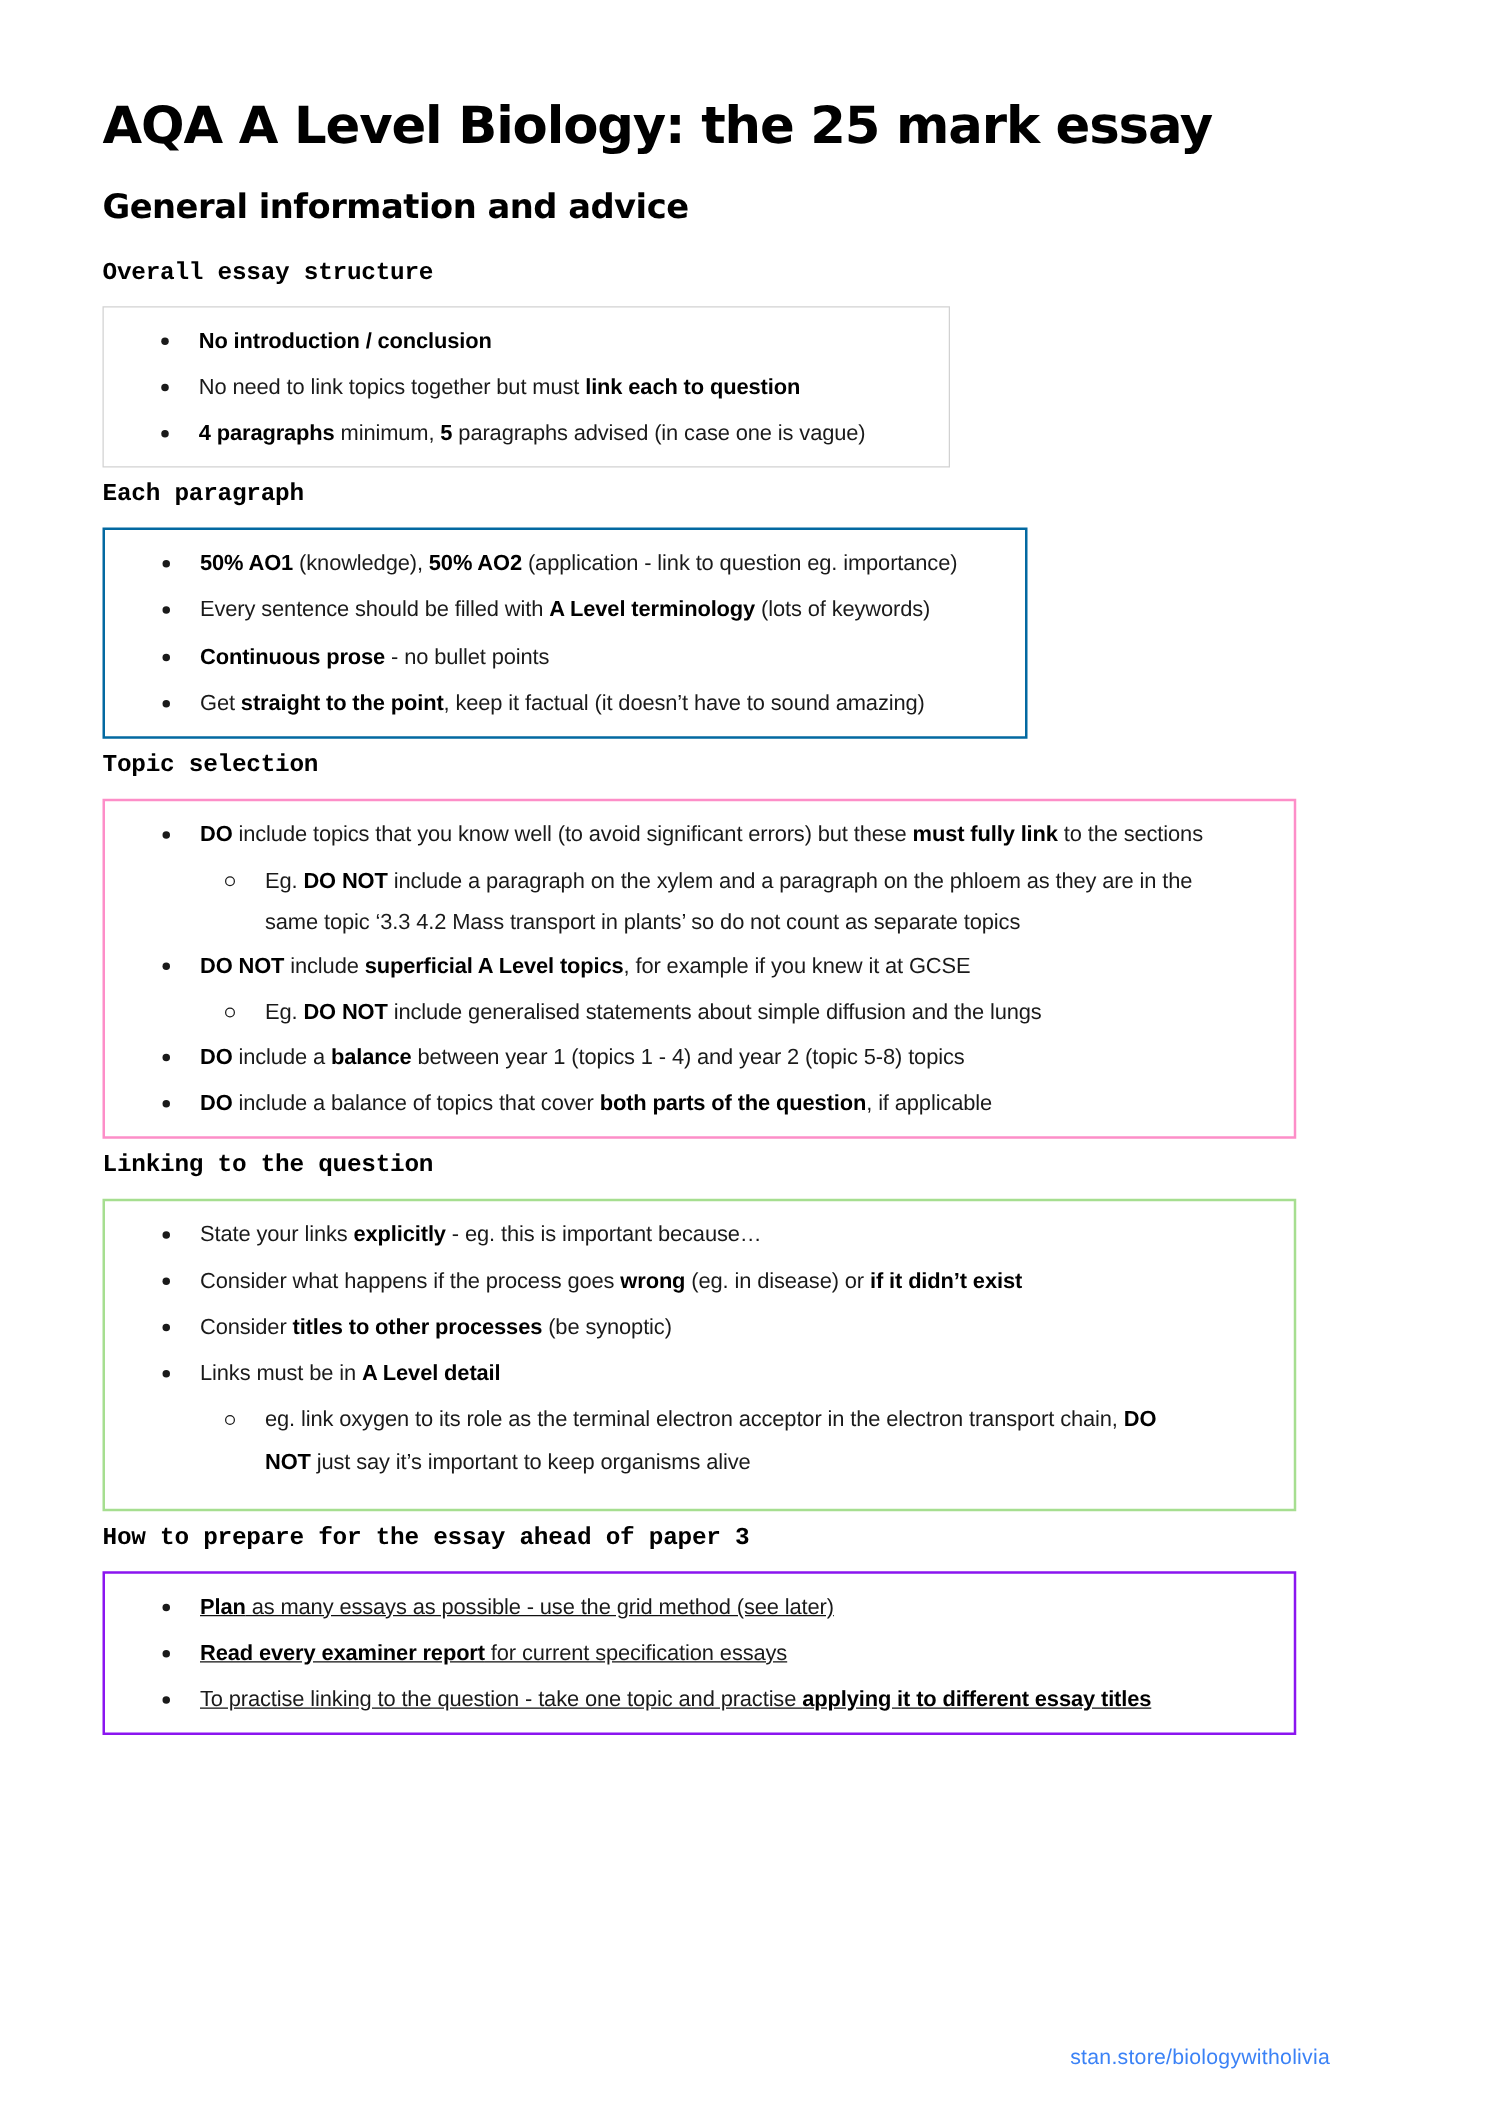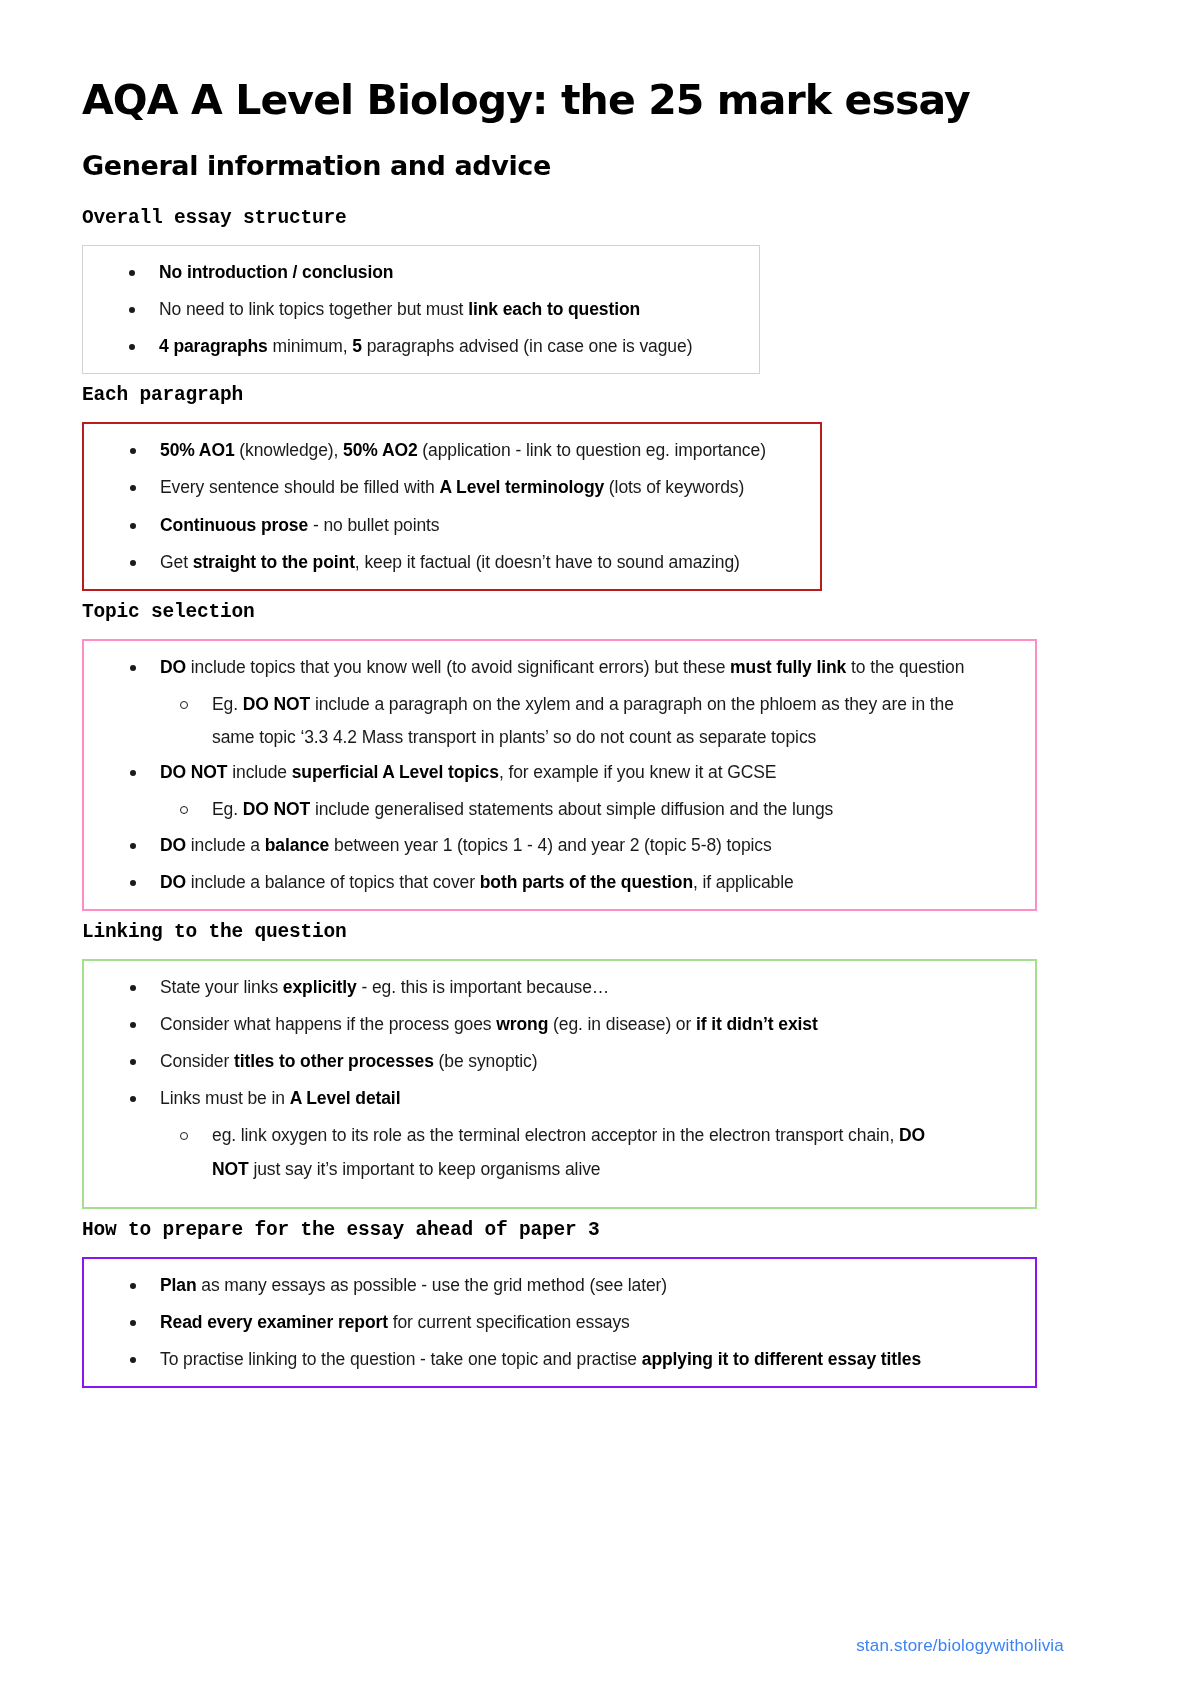--- a/index.html
+++ b/index.html
@@ -51,24 +51,24 @@
   .gap-before { margin-top: 30px; }
 
   .callout {
     box-sizing: border-box;
     border: 1.5px solid #cfcfcf;
     padding: 14px 18px 15px 18px;
     margin: 0 0 10px 0;
     background: #ffffff;
   }
   .callout.grey   { border: 1.5px solid #d2d2d2; width: 678px; }
-  .callout.blue   { border: 2px solid #b91c1c; width: 740px; }
+  .callout.blue   { border: 2px solid #0369a1; width: 740px; }
   .callout.pink   { border: 2px solid #fd8ec8; width: 955px; }
   .callout.green  { border: 2px solid #a6de90; width: 955px; }
-  .callout.purple { border: 2.5px solid #8b15f0; width: 955px; }
+  .callout.purple { border: 2.5px solid #8b15f0; width: 955px; text-decoration: underline; }
 
   ul.bullets {
     list-style: none;
     margin: 0;
     padding: 0;
   }
   ul.bullets > li {
     position: relative;
     padding-left: 58px;
     font-size: 17.5px;
@@ -140,21 +140,21 @@
         <ul class="bullets">
           <li><b>50% AO1</b><span> (knowledge), </span><b>50% AO2</b><span> (application - link to question eg. importance)</span></li>
           <li><span>Every sentence should be filled with </span><b>A Level terminology</b><span> (lots of keywords)</span></li>
           <li><b>Continuous prose</b><span> - no bullet points</span></li>
           <li><span>Get </span><b>straight to the point</b><span>, keep it factual (it doesn’t have to sound amazing)</span></li>
         </ul>
       </div>
       <h3 class="section-h3 gap-before">Topic selection</h3>
       <div class="callout pink">
         <ul class="bullets">
-          <li><b>DO</b><span> include topics that you know well (to avoid significant errors) but these </span><b>must fully link</b><span> to the question</span></li>
+          <li><b>DO</b><span> include topics that you know well (to avoid significant errors) but these </span><b>must fully link</b><span> to the sections</span></li>
           <li class="sub"><span>Eg. </span><b>DO NOT</b><span> include a paragraph on the xylem and a paragraph on the phloem as they are in the</span><span class="cont"><span>same topic ‘3.3 4.2 Mass transport in plants’ so do not count as separate topics</span></span></li>
           <li><b>DO NOT</b><span> include </span><b>superficial A Level topics</b><span>, for example if you knew it at GCSE</span></li>
           <li class="sub"><span>Eg. </span><b>DO NOT</b><span> include generalised statements about simple diffusion and the lungs</span></li>
           <li><b>DO</b><span> include a </span><b>balance</b><span> between year 1 (topics 1 - 4) and year 2 (topic 5-8) topics</span></li>
           <li><b>DO</b><span> include a balance of topics that cover </span><b>both parts of the question</b><span>, if applicable</span></li>
         </ul>
       </div>
       <h3 class="section-h3 gap-before">Linking to the question</h3>
       <div class="callout green">
         <ul class="bullets">

